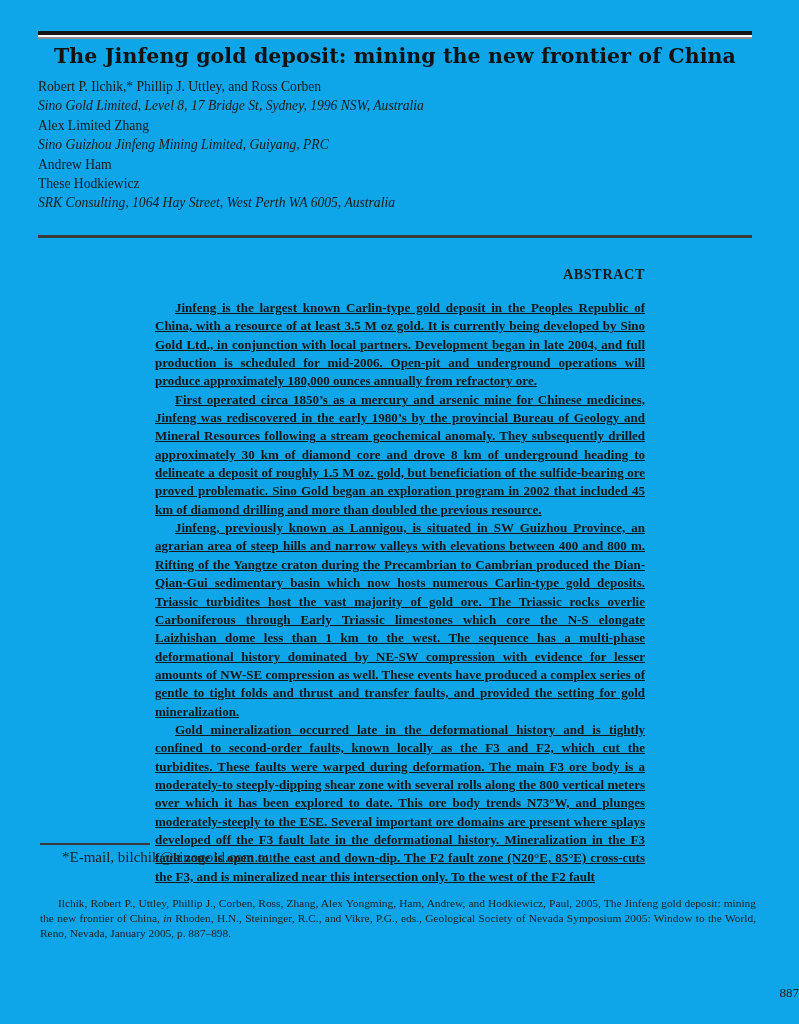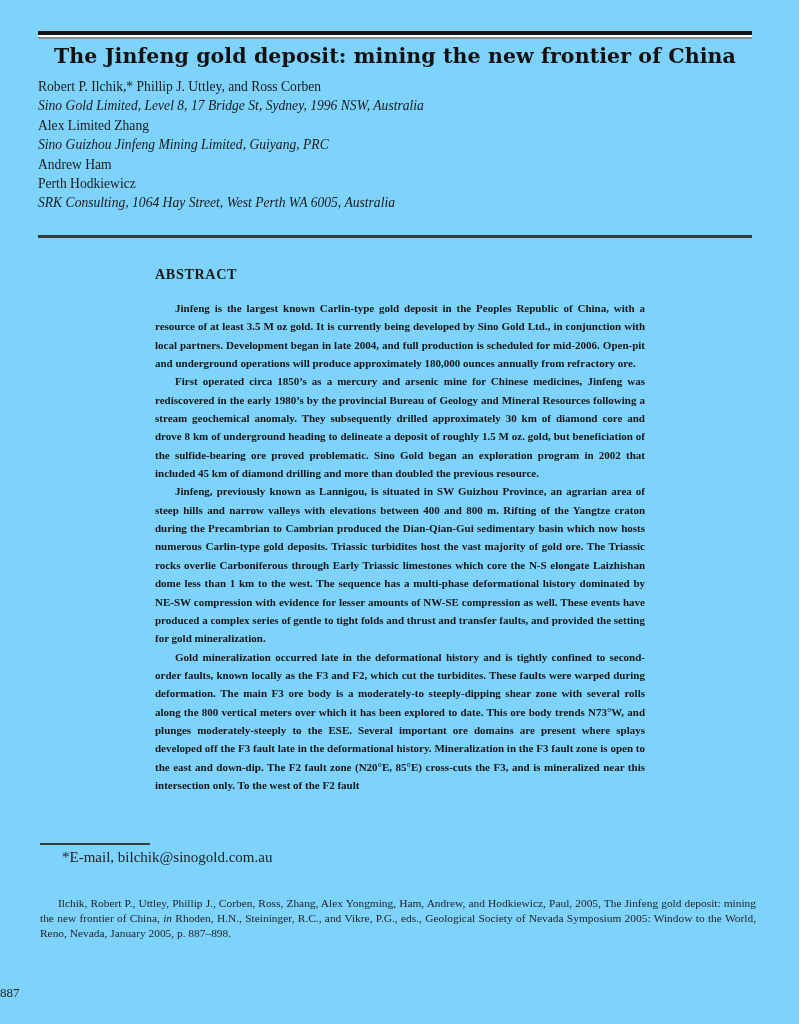--- a/index.html
+++ b/index.html
@@ -13,21 +13,21 @@
     height: 1024px;
     overflow: hidden;
     font-family: "Liberation Serif", "DejaVu Serif", serif;
     color: #1a1a1a;
     position: relative;
   }
   .page {
     position: relative;
     width: 799px;
     height: 1024px;
-    background: #7dd3fc;
+    background: #0ea5e9;
   }
 
   
   .rule-block-top {
     position: absolute;
     left: 38px;
     top: 31px;
     width: 714px;
   }
   .rule-thick {
@@ -84,36 +84,37 @@
     height: 2.5px;
     background: #3a3a3a;
   }
 
   
   .abstract-head {
     position: absolute;
     left: 155px;
     top: 266px;
     width: 490px;
-    text-align: left;
+    text-align: right;
     font-weight: bold;
     font-size: 14.2px;
     letter-spacing: 0.6px;
   }
   .abstract-body {
     position: absolute;
     left: 155px;
     top: 299px;
     width: 490px;
     font-weight: bold;
-    font-size: 11px;
+    font-size: 13px;
     line-height: 18.35px;
     text-align: justify;
     text-justify: inter-word;
     color: #161616;
+    text-decoration: underline;
   }
   .abstract-body p {
     margin: 0;
     text-indent: 20px;
   }
 
   
   .footnote-rule {
     position: absolute;
     left: 40px;
@@ -145,21 +146,21 @@
   }
   .citation p { margin: 0; text-indent: 18px; }
   .citation .ital { font-style: italic; }
 
   
   .folio {
     position: absolute;
     left: 0;
     top: 985px;
     width: 799px;
-    text-align: left;
+    text-align: right;
     font-size: 13px;
     color: #242424;
   }
 </style>
 </head>
 <body>
 
 <div class="page">
 
   <div class="rule-block-top">
@@ -169,21 +170,21 @@
   </div>
 
   <div class="title">The Jinfeng gold deposit: mining the new frontier of China</div>
 
   <div class="authors">
     <div class="name">Robert P. Ilchik,* Phillip J. Uttley, and Ross Corben</div>
     <div class="affil">Sino Gold Limited, Level 8, 17 Bridge St, Sydney, 1996 NSW, Australia</div>
     <div class="name">Alex Limited Zhang</div>
     <div class="affil">Sino Guizhou Jinfeng Mining Limited, Guiyang, PRC</div>
     <div class="name">Andrew Ham</div>
-    <div class="name">Perth Hodkiewicz</div>
+    <div class="name">These Hodkiewicz</div>
     <div class="affil">SRK Consulting, 1064 Hay Street, West Perth WA 6005, Australia</div>
   </div>
 
   <div class="rule-authors"></div>
 
   <div class="abstract-head">ABSTRACT</div>
 
   <div class="abstract-body">
     <p>Jinfeng is the largest known Carlin-type gold deposit in the Peoples Republic of China, with a resource of at least 3.5 M oz gold. It is currently being developed by Sino Gold Ltd., in conjunction with local partners. Development began in late 2004, and full production is scheduled for mid-2006. Open-pit and underground operations will produce approximately 180,000 ounces annually from refractory ore.</p>
     <p>First operated circa 1850’s as a mercury and arsenic mine for Chinese medicines, Jinfeng was rediscovered in the early 1980’s by the provincial Bureau of Geology and Mineral Resources following a stream geochemical anomaly. They subsequently drilled approximately 30 km of diamond core and drove 8 km of underground heading to delineate a deposit of roughly 1.5 M oz. gold, but beneficiation of the sulfide-bearing ore proved problematic. Sino Gold began an exploration program in 2002 that included 45 km of diamond drilling and more than doubled the previous resource.</p>

